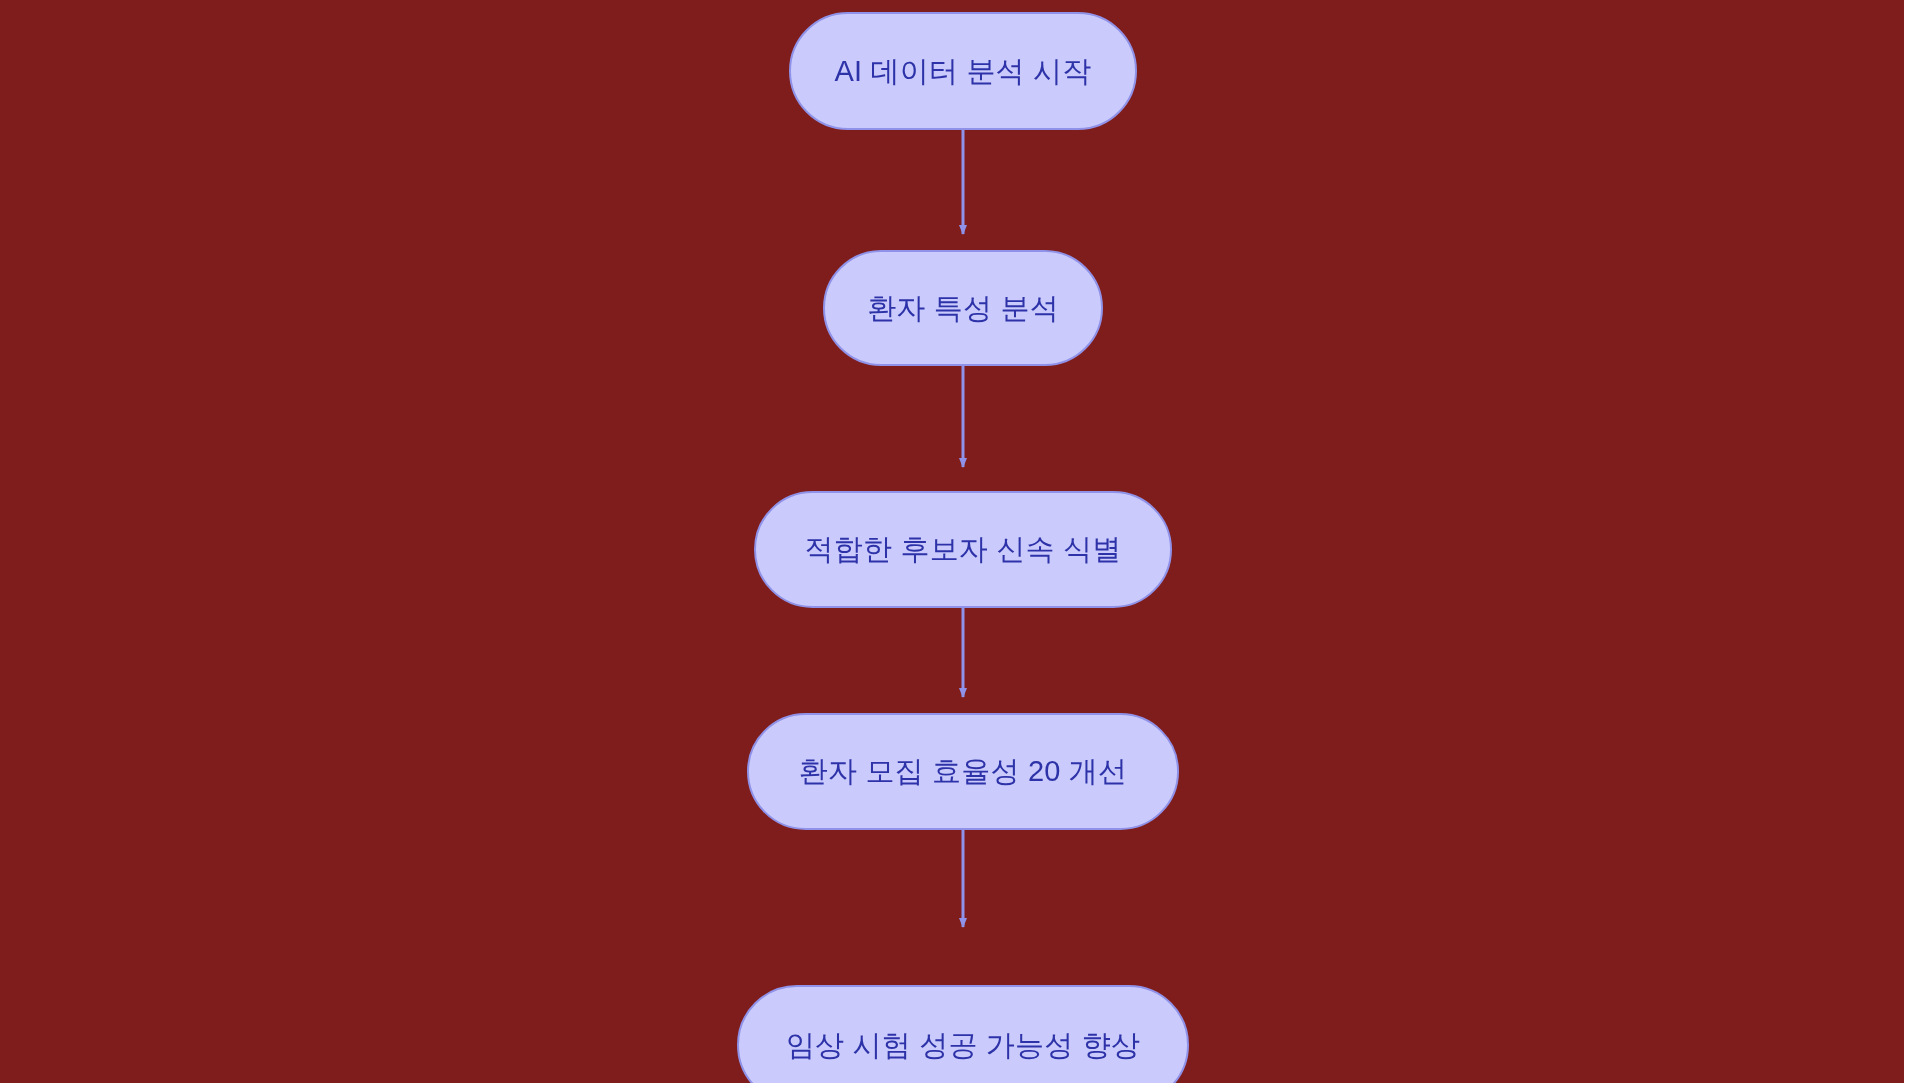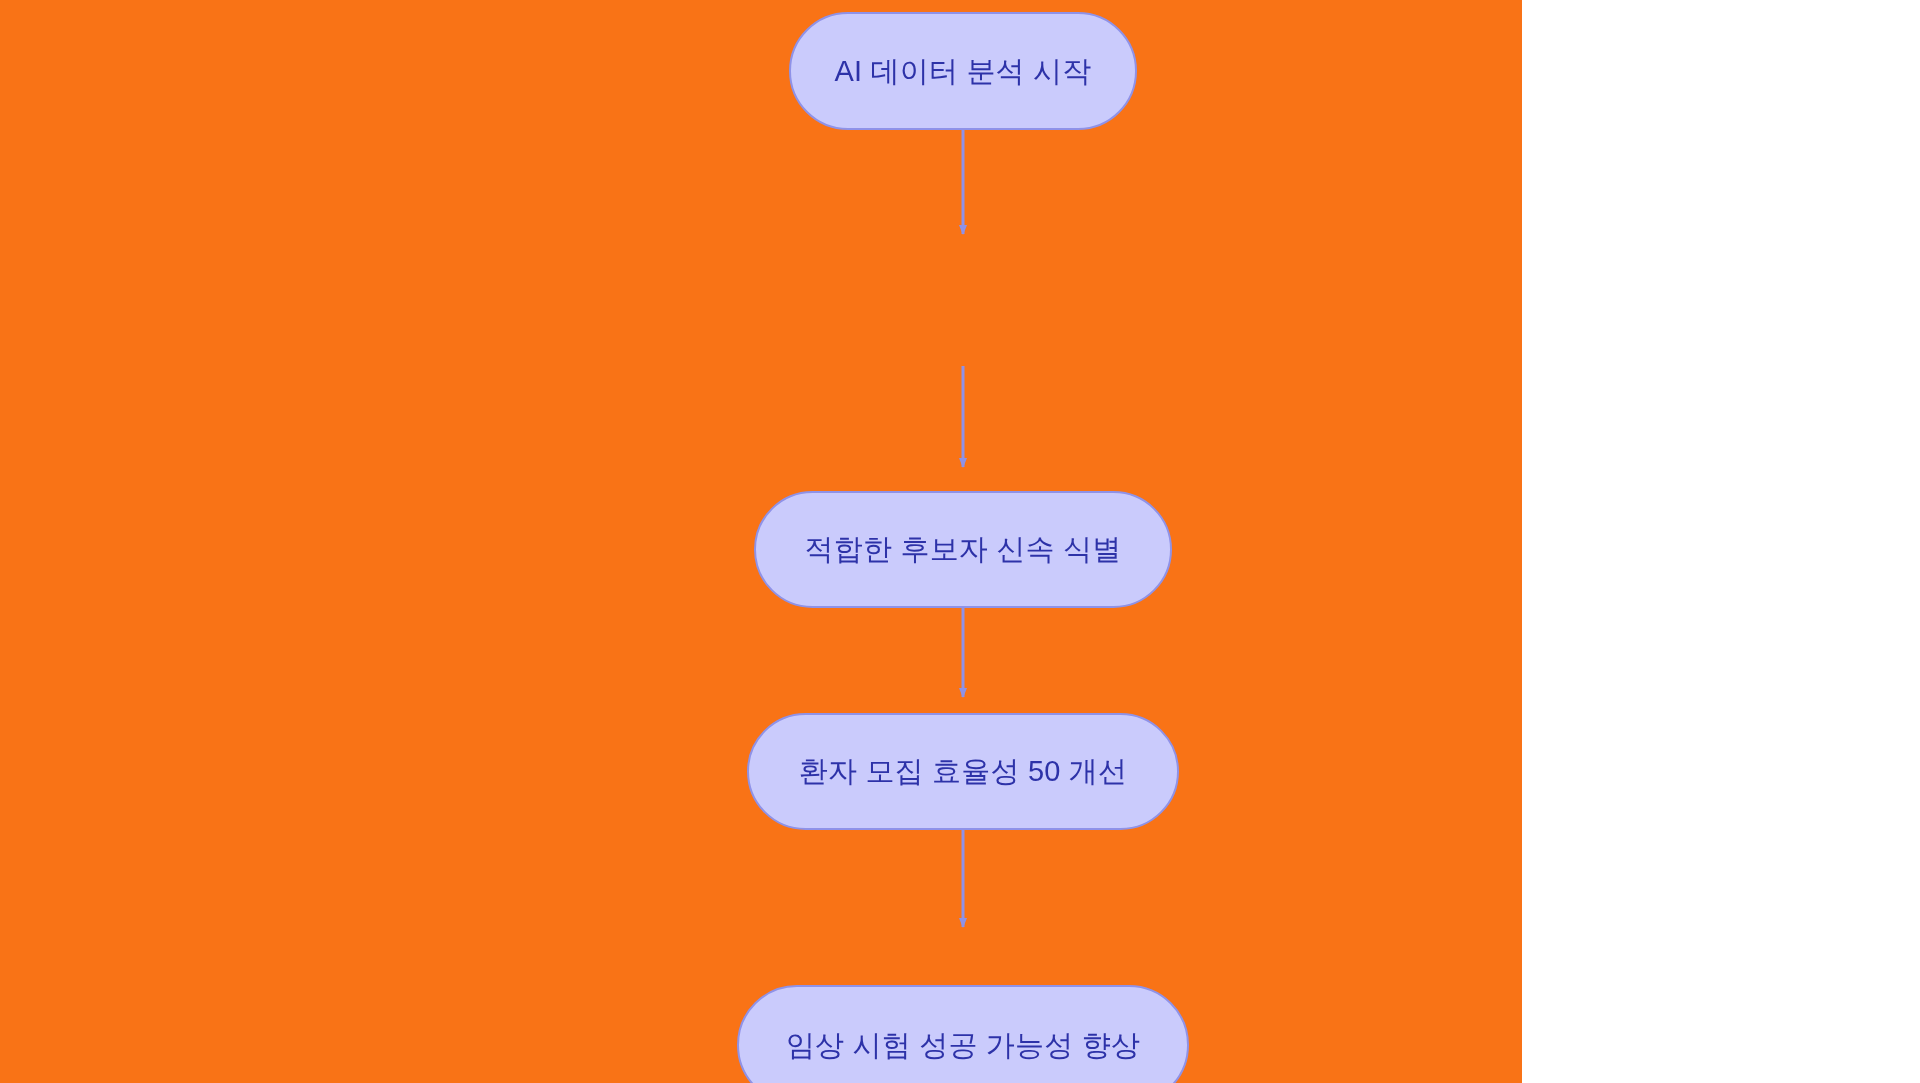--- a/index.html
+++ b/index.html
@@ -10,23 +10,23 @@
   }
   body {
     width: 1920px;
     height: 1083px;
     overflow: hidden;
     font-family: "Liberation Sans", "DejaVu Sans", sans-serif;
   }
 
   #flowchart-canvas {
     position: relative;
-    width: 1522px;
+    width: 1904px;
     height: 1083px;
-    background: #f97316;
+    background: #7f1d1d;
   }
 
   #edge-layer {
     position: absolute;
     left: 0;
     top: 0;
     width: 1920px;
     height: 1083px;
     pointer-events: none;
   }
@@ -85,26 +85,29 @@
     </g>
     <g>
       <line x1="963" y1="830" x2="963" y2="927" stroke="#8f92e8" stroke-width="3" marker-end="url(#arrowhead)"></line>
     </g>
   </svg>
 
   <div class="node" id="node-start">
     <span class="node-label">AI 데이터 분석 시작</span>
   </div>
 
+  <div class="node" id="node-analyze">
+    <span class="node-label">환자 특성 분석</span>
+  </div>
 
   <div class="node" id="node-identify">
     <span class="node-label">적합한 후보자 신속 식별</span>
   </div>
 
   <div class="node" id="node-efficiency">
-    <span class="node-label">환자 모집 효율성 50 개선</span>
+    <span class="node-label">환자 모집 효율성 20 개선</span>
   </div>
 
   <div class="node" id="node-outcome">
     <span class="node-label">임상 시험 성공 가능성 향상</span>
   </div>
 
 </div>
 
 </body></html>

